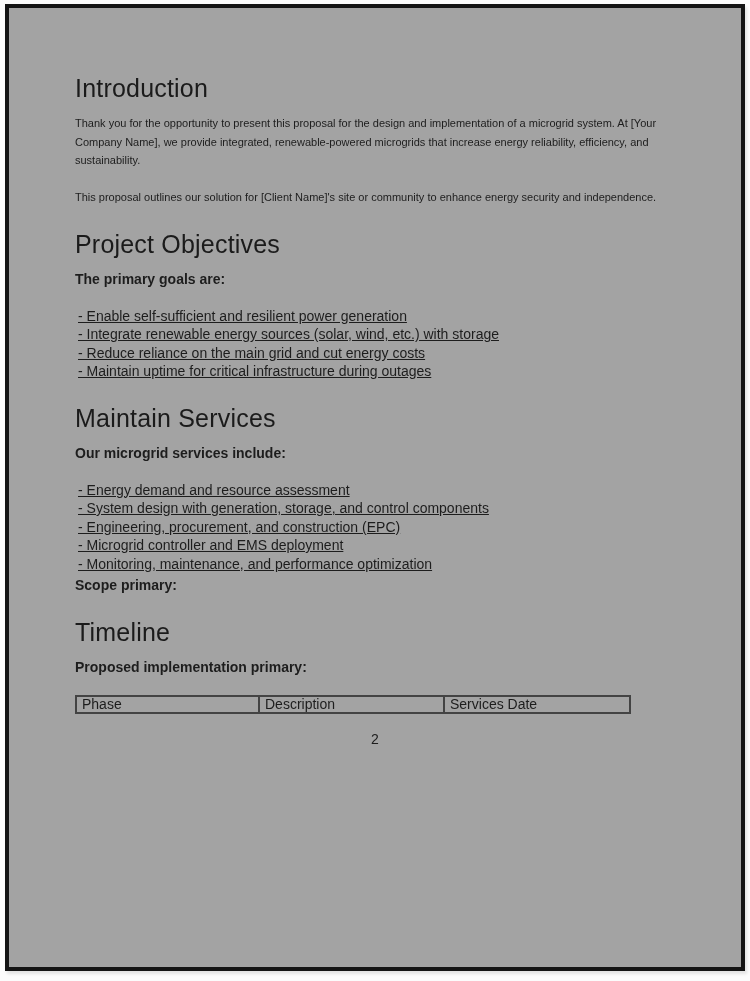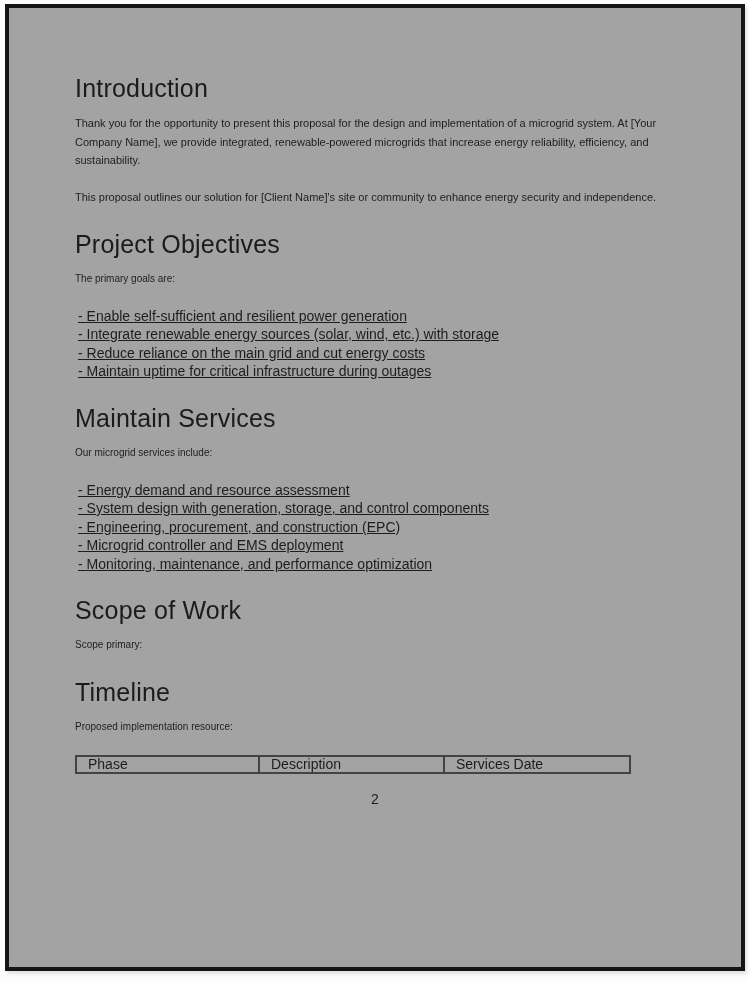--- a/index.html
+++ b/index.html
@@ -38,42 +38,43 @@
   }
   section:first-of-type h1 { margin-top: 0; }
   .paras p {
     font-size: 11px;
     line-height: 18.5px;
     margin: 0;
     max-width: 600px;
   }
   .paras p + p { margin-top: 18.5px; }
   .lead {
-    font-size: 10px;
+    font-size: 14px;
     line-height: 18.5px;
     margin: 0 0 18.5px 0;
     max-width: 600px;
+    font-weight: bold;
   }
   .bullets {
     font-size: 14px;
     line-height: 18.5px;
     white-space: pre-line;
     margin: 3px;
     max-width: 600px;
     text-decoration: underline;
   }
   table.timeline {
     border-collapse: collapse;
     table-layout: fixed;
     width: 554px;
     margin-top: 14px;
   }
   table.timeline td {
     border: 2px solid #434343;
-    padding: 0 11px;
+    padding: 0 5px;
     font-size: 14px;
     line-height: 15px;
     height: 15px;
     font-weight: 400;
     text-align: left;
     color: #1d1d1d;
     overflow: hidden;
   }
   .footer {
     margin-top: 16px;
@@ -110,27 +111,26 @@
       <h1>Maintain Services</h1>
       <p class="lead">Our microgrid services include:</p>
       <div class="bullets">- Energy demand and resource assessment
 - System design with generation, storage, and control components
 - Engineering, procurement, and construction (EPC)
 - Microgrid controller and EMS deployment
 - Monitoring, maintenance, and performance optimization</div>
     </section>
 
     <section>
-      <h1>Scope of Work</h1>
       <p class="lead">Scope primary:</p>
     </section>
 
     <section>
       <h1>Timeline</h1>
-      <p class="lead">Proposed implementation resource:</p>
+      <p class="lead">Proposed implementation primary:</p>
       <table class="timeline">
         <colgroup>
           <col style="width:183px">
           <col style="width:185px">
           <col style="width:186px">
         </colgroup>
         <tbody>
           <tr>
             <td>Phase</td>
             <td>Description</td>

